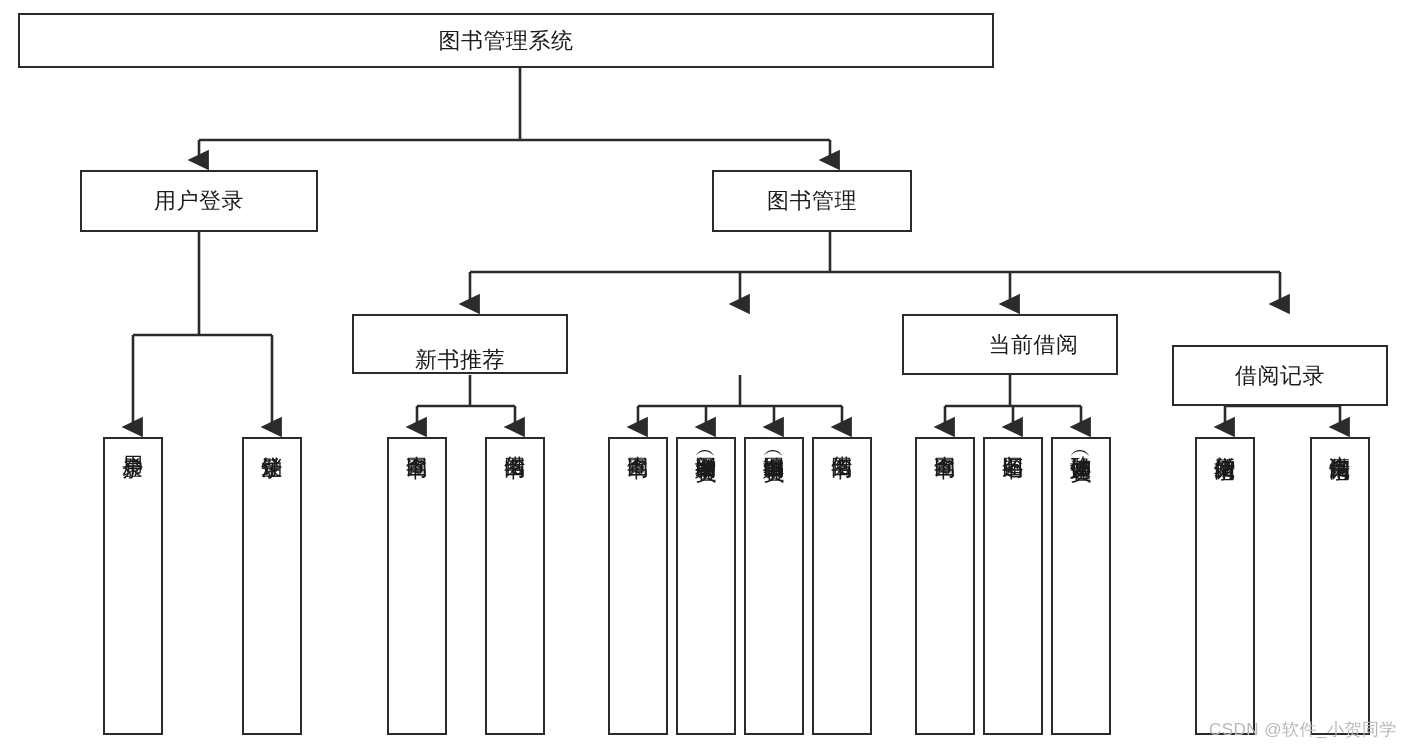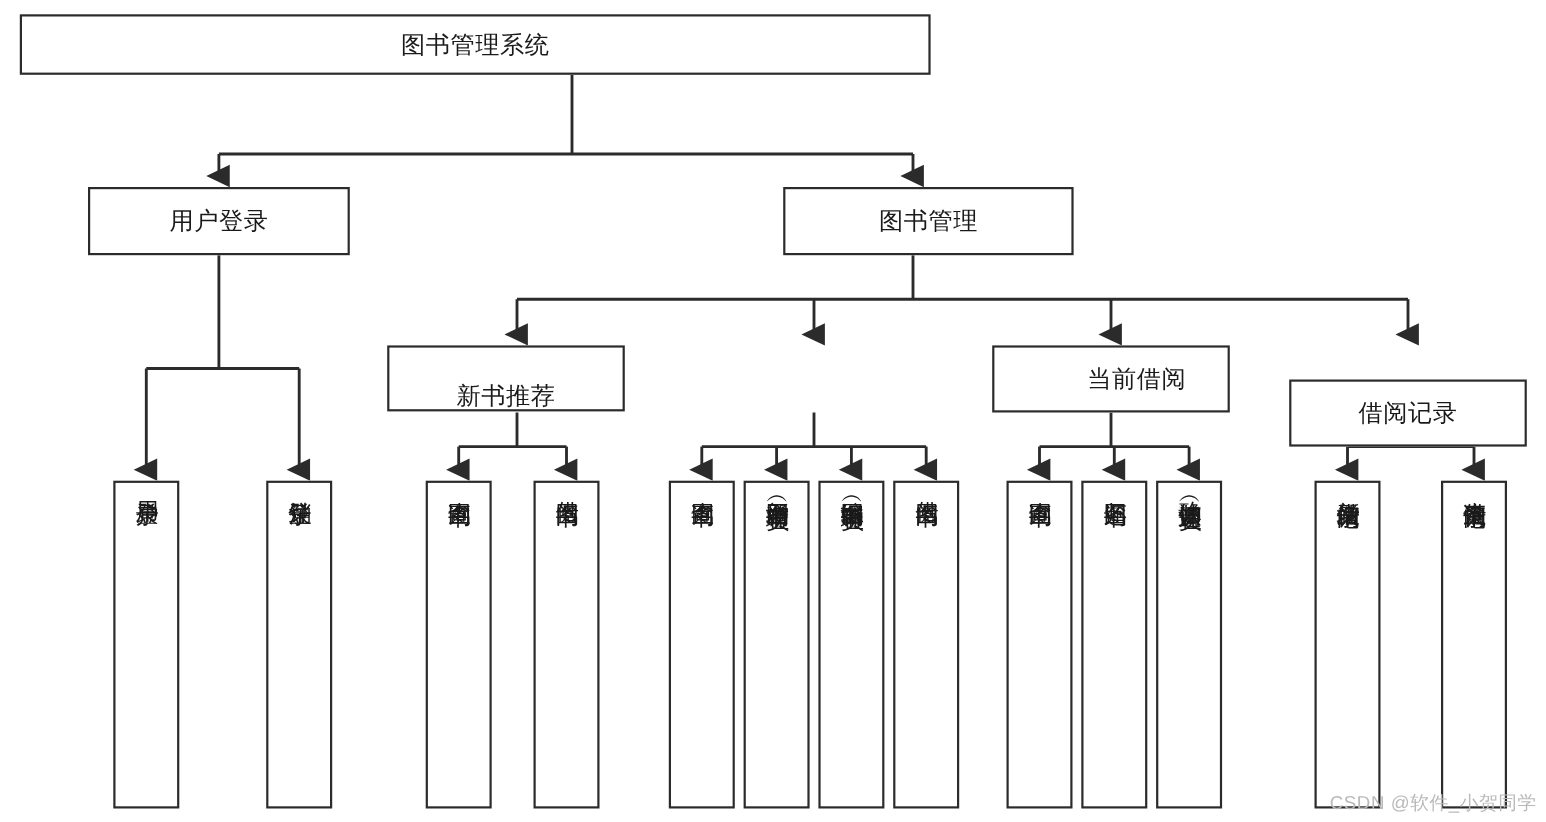--- a/index.html
+++ b/index.html
@@ -116,28 +116,28 @@
       <path d="M1013,406 L1013,427" marker-end="url(#arrow)"></path>
       <path d="M1081,406 L1081,427" marker-end="url(#arrow)"></path>
 
       <path d="M1280,375 L1280,406"></path>
       <path d="M1225,406 L1340,406"></path>
       <path d="M1225,406 L1225,427" marker-end="url(#arrow)"></path>
       <path d="M1340,406 L1340,427" marker-end="url(#arrow)"></path>
     </g>
   </svg>
 
-  <div class="node" id="n-root" style="left: 18px; top: 13px; width: 828px; height: 55px;">
+  <div class="node" id="n-root" style="left: 18px; top: 13px; width: 976px; height: 55px;">
     <span class="node-label">图书管理系统</span>
   </div>
 
   <div class="node" id="n-l2-0" style="left: 80px; top: 170px; width: 238px; height: 62px;">
     <span class="node-label">用户登录</span>
   </div>
-  <div class="node" id="n-l2-1" style="left: 712px; top: 170px; width: 264px; height: 62px;">
+  <div class="node" id="n-l2-1" style="left: 712px; top: 170px; width: 200px; height: 62px;">
     <span class="node-label">图书管理</span>
   </div>
 
   <div class="node" id="n-l3-0" style="left: 352px; top: 314px; width: 216px; height: 60px; align-items: flex-end;">
     <span class="node-label">新书推荐</span>
   </div>
   <div class="node" id="n-l3-2" style="left: 902px; top: 314px; width: 216px; height: 61px; padding-left: 47px;">
     <span class="node-label">当前借阅</span>
   </div>
   <div class="node" id="n-l3-3" style="left: 1172px; top: 314px; width: 216px; height: 61px; margin-top: 31px;">

